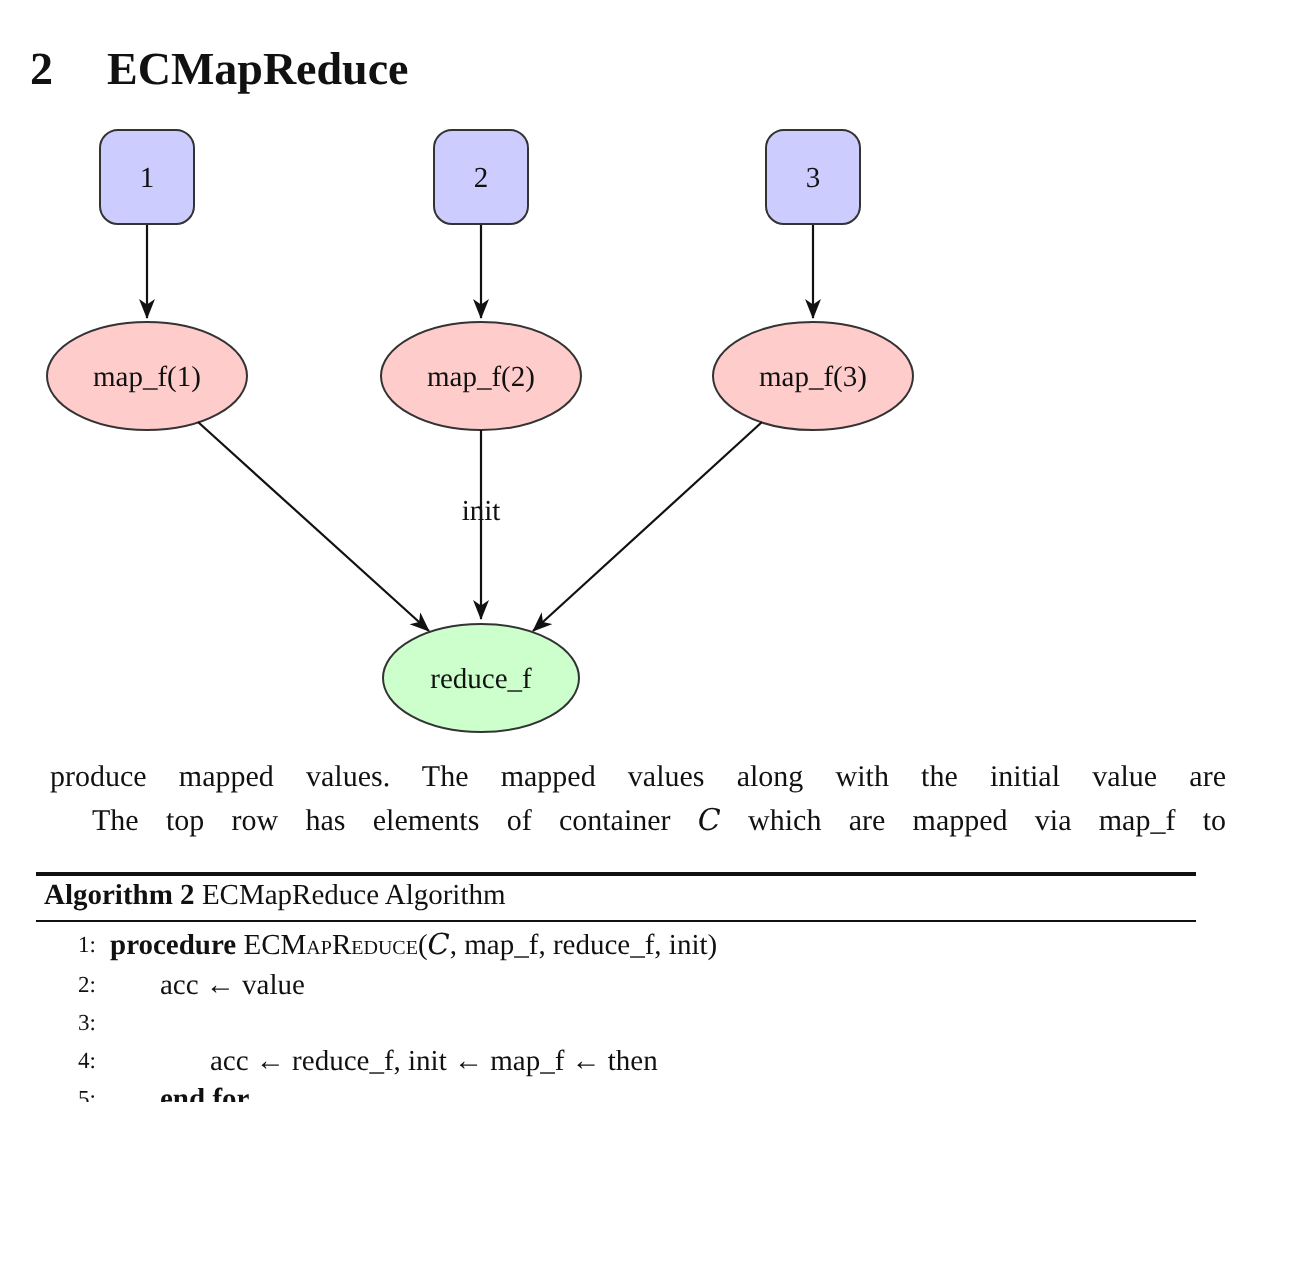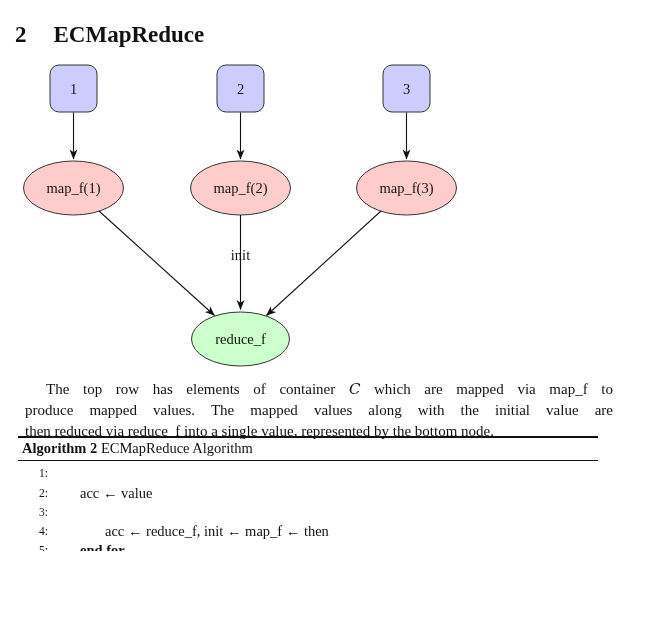--- a/index.html
+++ b/index.html
@@ -76,34 +76,34 @@
     <text x="240.5" y="38.5" text-anchor="middle">2</text>
     <text x="406.5" y="38.5" text-anchor="middle">3</text>
     <text x="73.5" y="138" text-anchor="middle">map_f(1)</text>
     <text x="240.5" y="138" text-anchor="middle">map_f(2)</text>
     <text x="406.5" y="138" text-anchor="middle">map_f(3)</text>
     <text x="240.5" y="289" text-anchor="middle">reduce_f</text>
     <text x="240.5" y="205" text-anchor="middle">init</text>
   </svg>
 
   <div class="para">
+    <div class="pline">produce mapped values. The mapped values along with the initial value are</div>
     <div class="pline first"><span>The top row has elements of container </span><span class="cal">C</span><span> which are mapped via map_f to</span></div>
-    <div class="pline">produce mapped values. The mapped values along with the initial value are</div>
-    <div class="pline last">then reduced via reduce_f into a single value, represented by the bottom node.</div>
   </div>
 
   <div class="alg">
     <div class="rule thick"></div>
     <div class="alg-header"><span class="b">Algorithm 2</span><span> ECMapReduce Algorithm</span></div>
     <div class="rule mid"></div>
 
     <div class="alg-body">
 
       <div class="alg-row">
         <span class="alg-num">1:</span>
+        <span class="alg-content"><span class="b">procedure </span><span class="sc">ECMapReduce</span><span>(</span><span class="cal">C</span><span>, map_f, reduce_f, init)</span></span>
       </div>
 
       <div class="alg-row">
         <span class="alg-num">2:</span>
         <span class="alg-content ind1"><span>acc ← value</span></span>
       </div>
 
       <div class="alg-row">
         <span class="alg-num">3:</span>
       </div>

